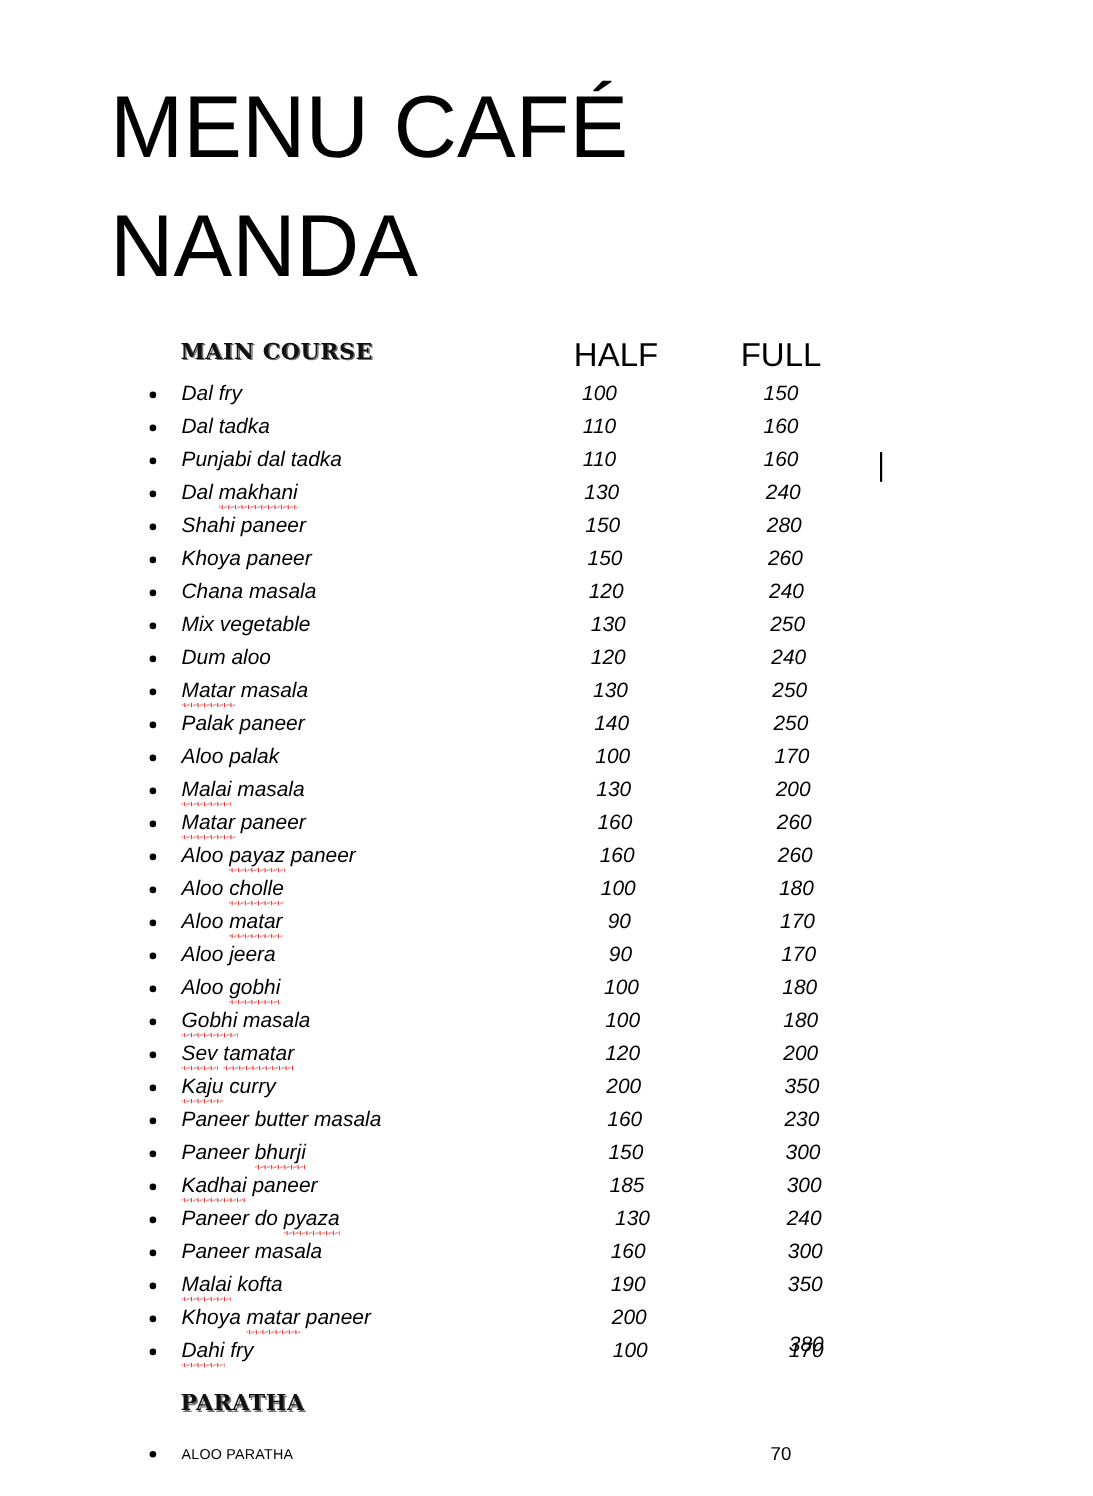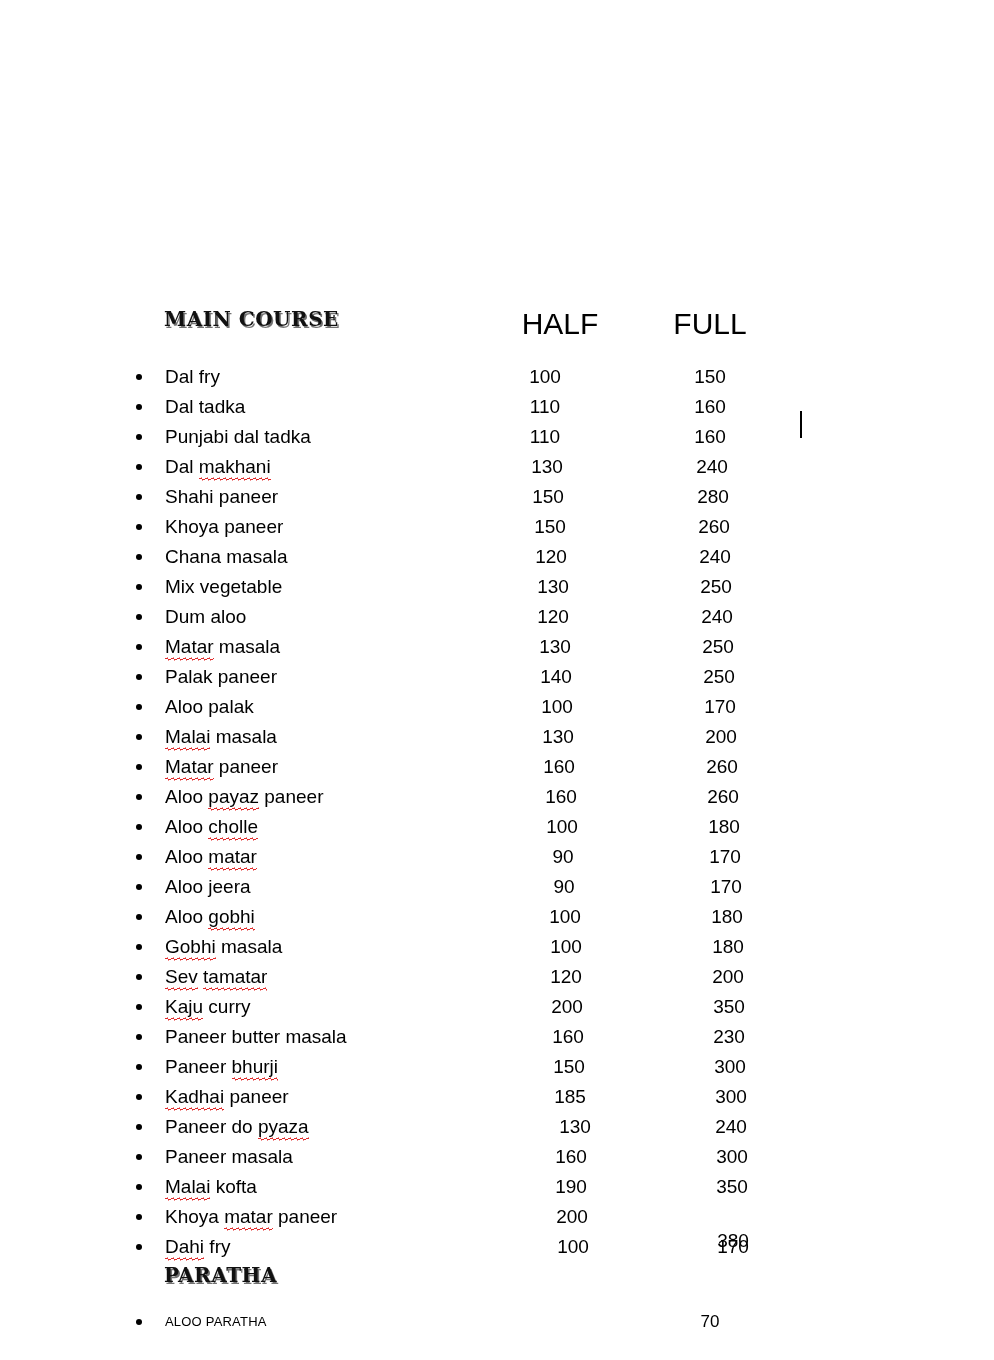--- a/index.html
+++ b/index.html
@@ -66,21 +66,21 @@
 
   
   .menu-list {
     position: absolute;
     left: 0;
     width: 994px;
     margin: 0;
     padding: 0;
     list-style: none;
   }
-  #list-main-course { top: 362px; }
+  #list-main-course { top: 344px; font-style: italic; }
   #list-paratha     { top: 1307px; }
 
   .menu-row {
     position: relative;
     height: 30px;
     line-height: 30px;
     margin: 0;
     padding: 0;
   }
   .menu-row.small { height: 30px; line-height: 30px; }
@@ -149,20 +149,22 @@
     width: 2px;
     height: 27px;
     background: #000000;
   }
 </style>
 </head>
 <body>
 
 <div id="page">
 
+  <div class="doc-title">MENU CAFÉ
+NANDA</div>
 
   <div class="section-heading" id="heading-main-course">MAIN COURSE</div>
 
   <div class="col-head" id="col-head-half">HALF</div>
 
   <div class="col-head" id="col-head-full">FULL</div>
 
   <ul class="menu-list" id="list-main-course">
       <li class="menu-row">
         <span class="bullet"></span>

